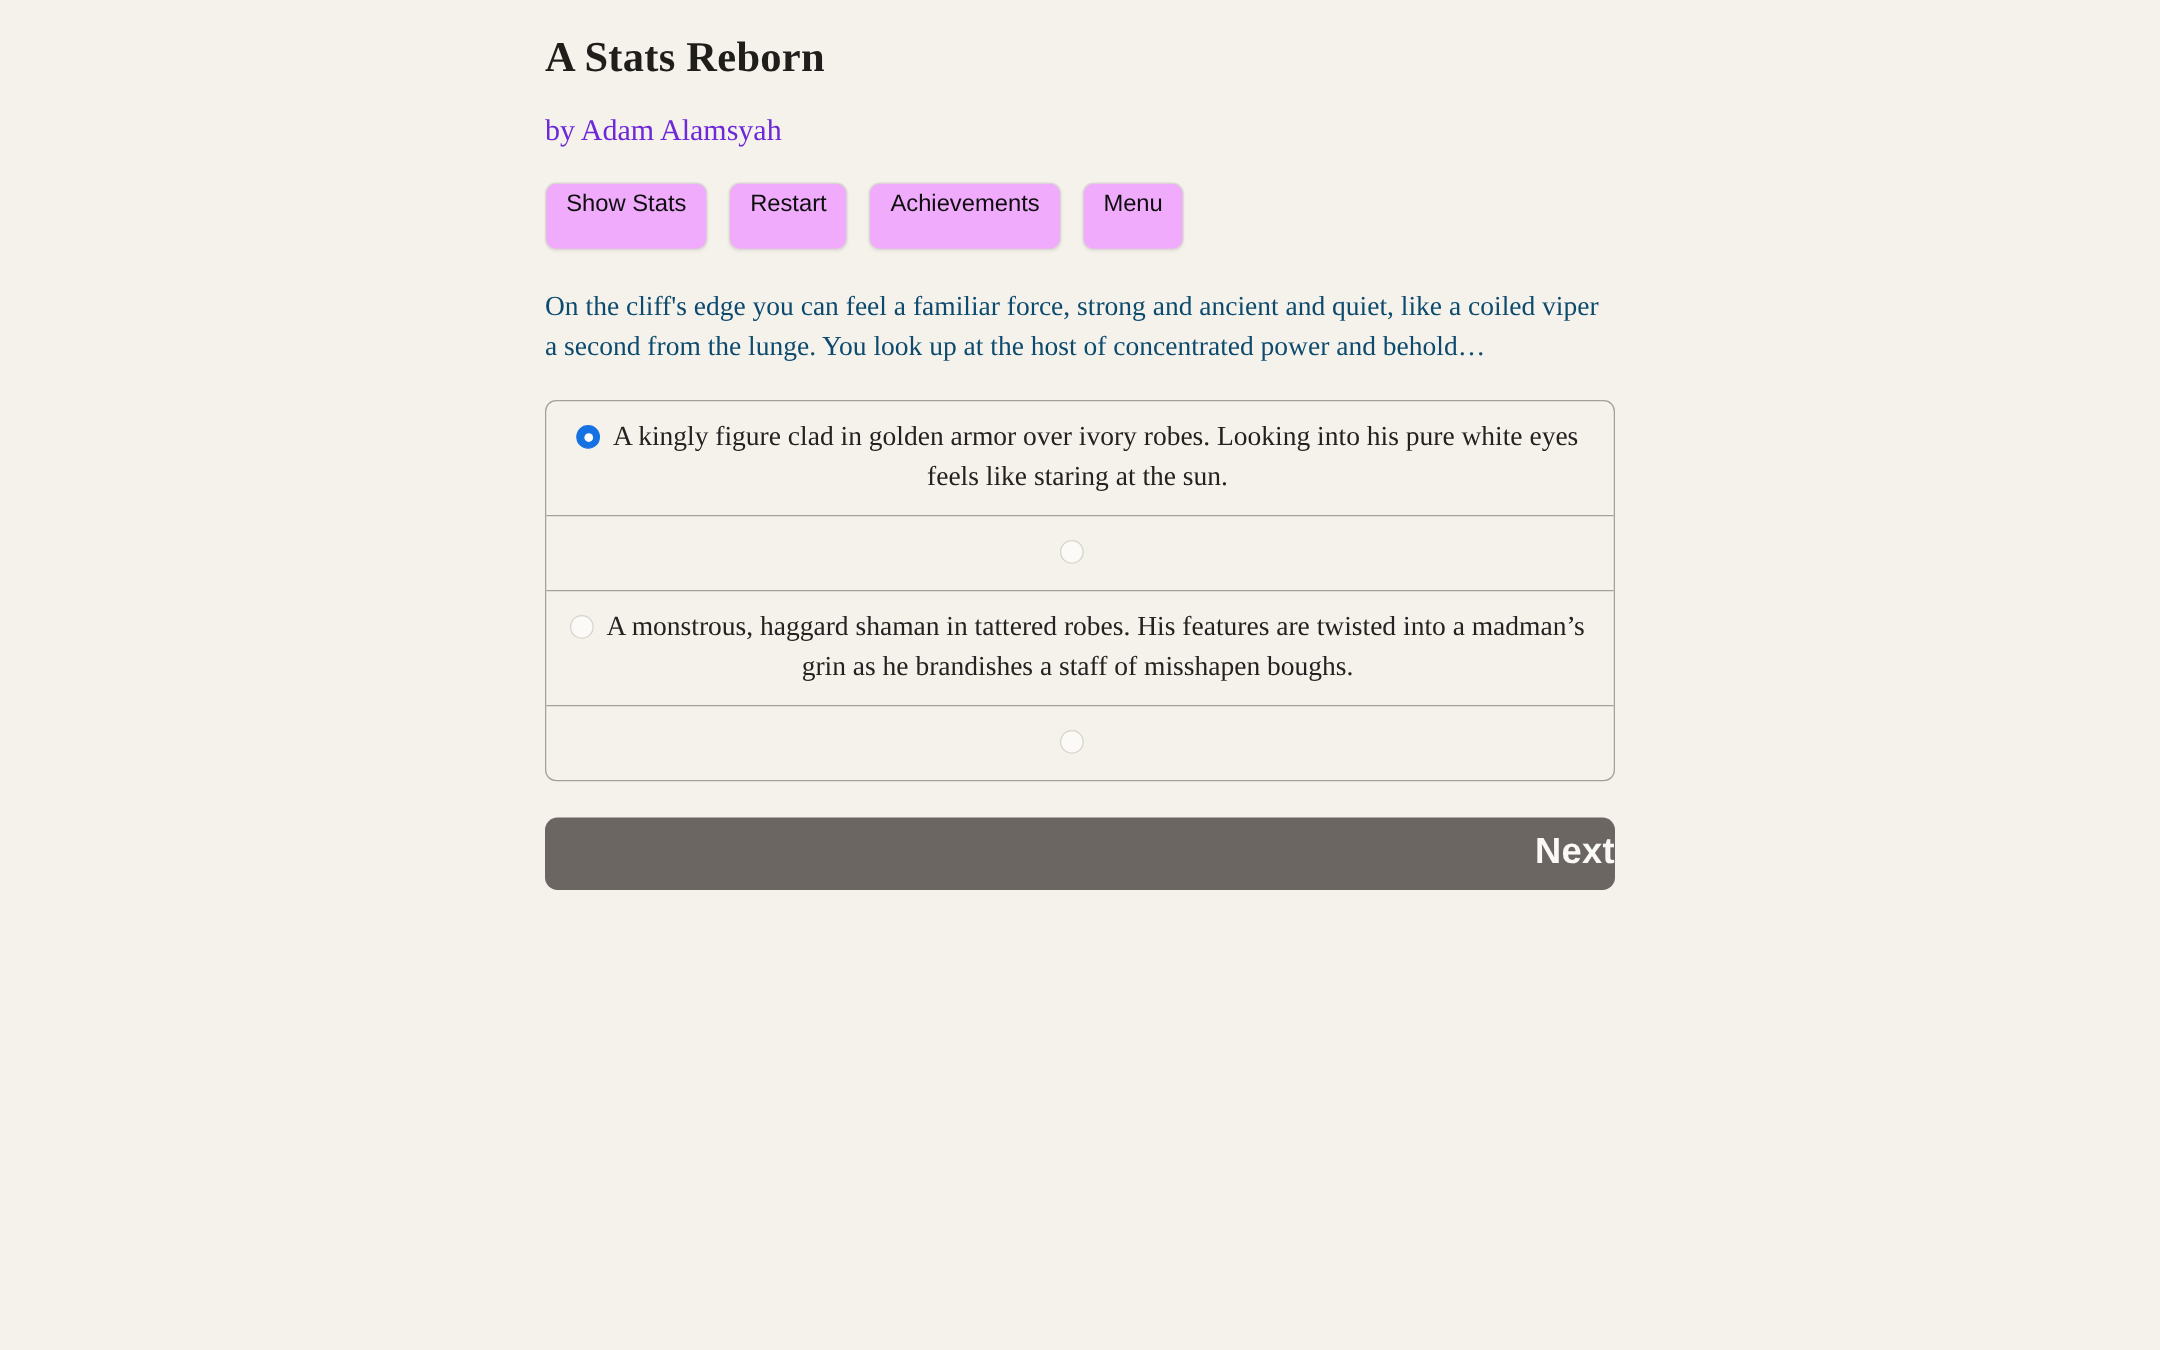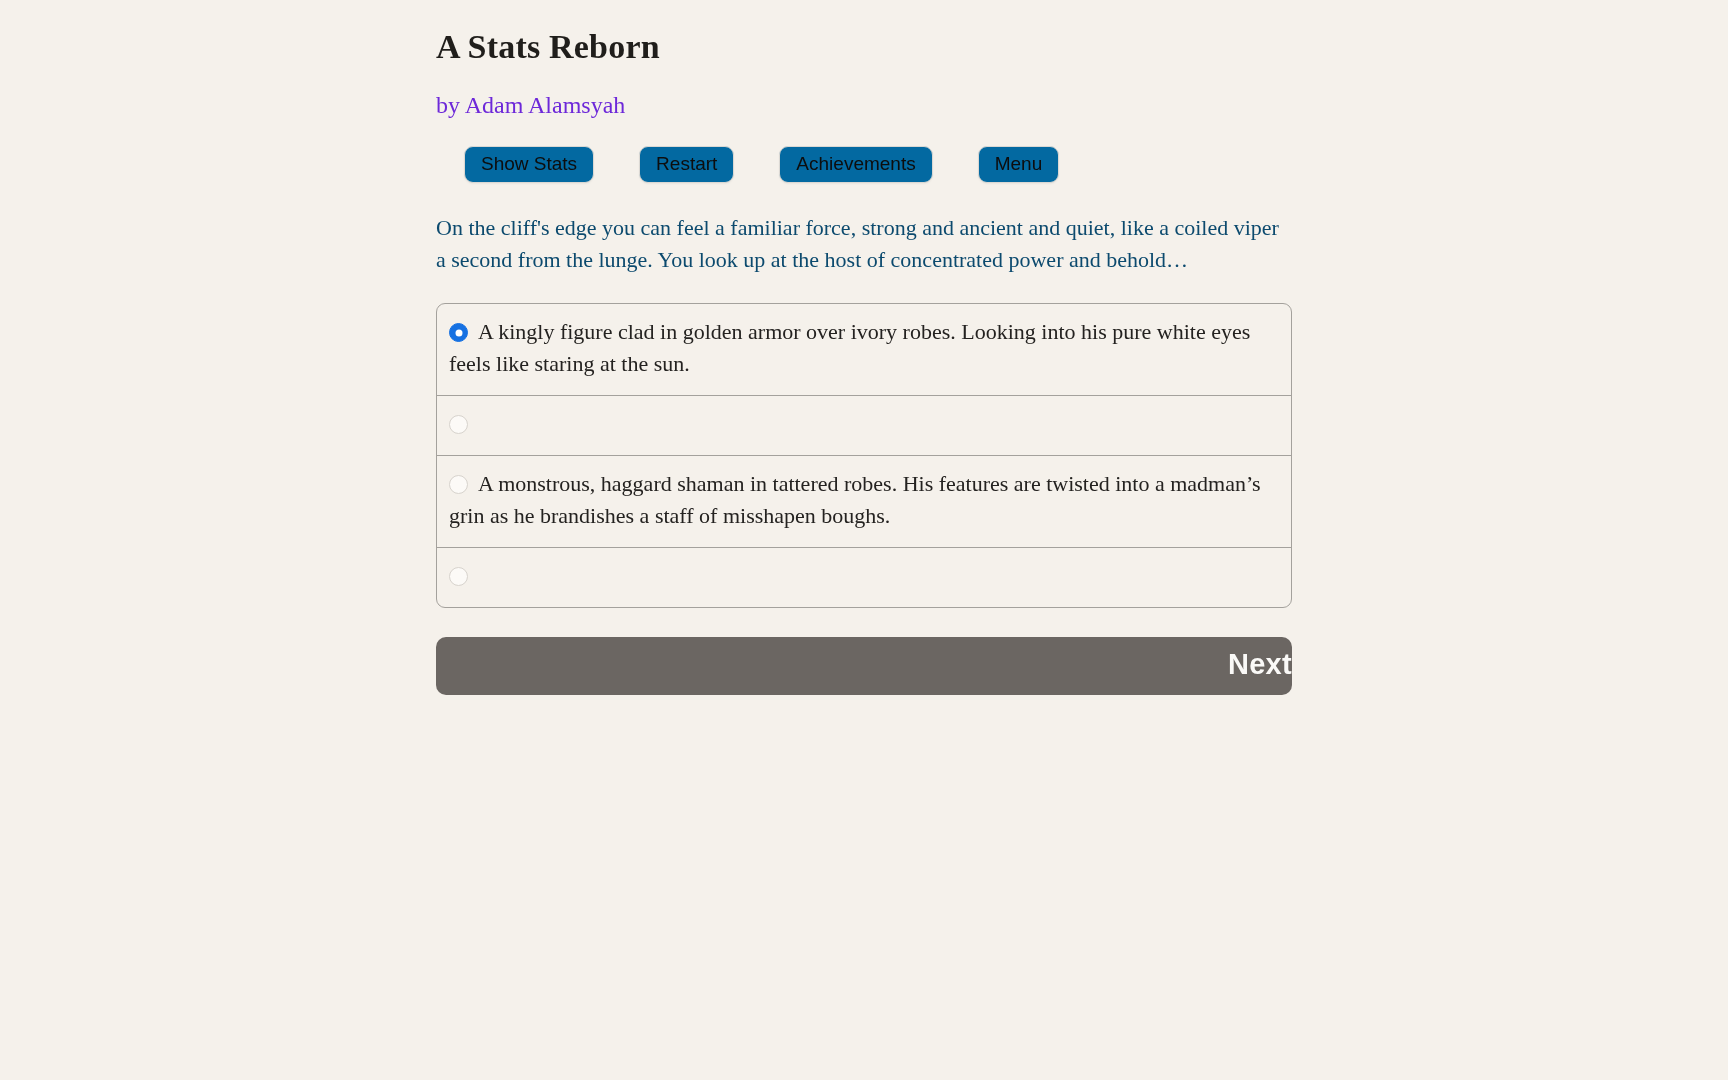--- a/index.html
+++ b/index.html
@@ -29,27 +29,26 @@
   }
   .toolbar {
     margin-top: 27px;
     display: flex;
     gap: 17px;
   }
   .toolbar button {
     font-family: "Liberation Sans", sans-serif;
     font-size: 19px;
     color: #0d0d0d;
-    background: #0369a1;
+    background: #f0abfc;
     border: 1px solid #dbd8d3;
     border-radius: 9px;
-    padding: 6px 16px 7px;
+    padding: 6px 16px 24px;
     box-shadow: 0 1px 2px rgba(0,0,0,0.05);
     cursor: pointer;
-    margin-left: 28px;
   }
   .story-paragraph {
     margin-top: 29px;
     font-size: 22px;
     line-height: 32px;
     color: #0c4a6e;
     max-width: 856px;
   }
   .choices-group {
     margin-top: 27px;
@@ -58,20 +57,21 @@
     background: #f5f1eb;
     overflow: hidden;
   }
   .choice-row {
     display: block;
     padding: 12px 16px 15px 12px;
     font-size: 22px;
     line-height: 32px;
     color: #242220;
     cursor: pointer;
+    text-align: center;
   }
   .choice-row + .choice-row {
     border-top: 1px solid #a4a19c;
   }
   .radio {
     display: inline-block;
     width: 19px;
     height: 19px;
     border-radius: 50%;
     background: #fcfaf7;

